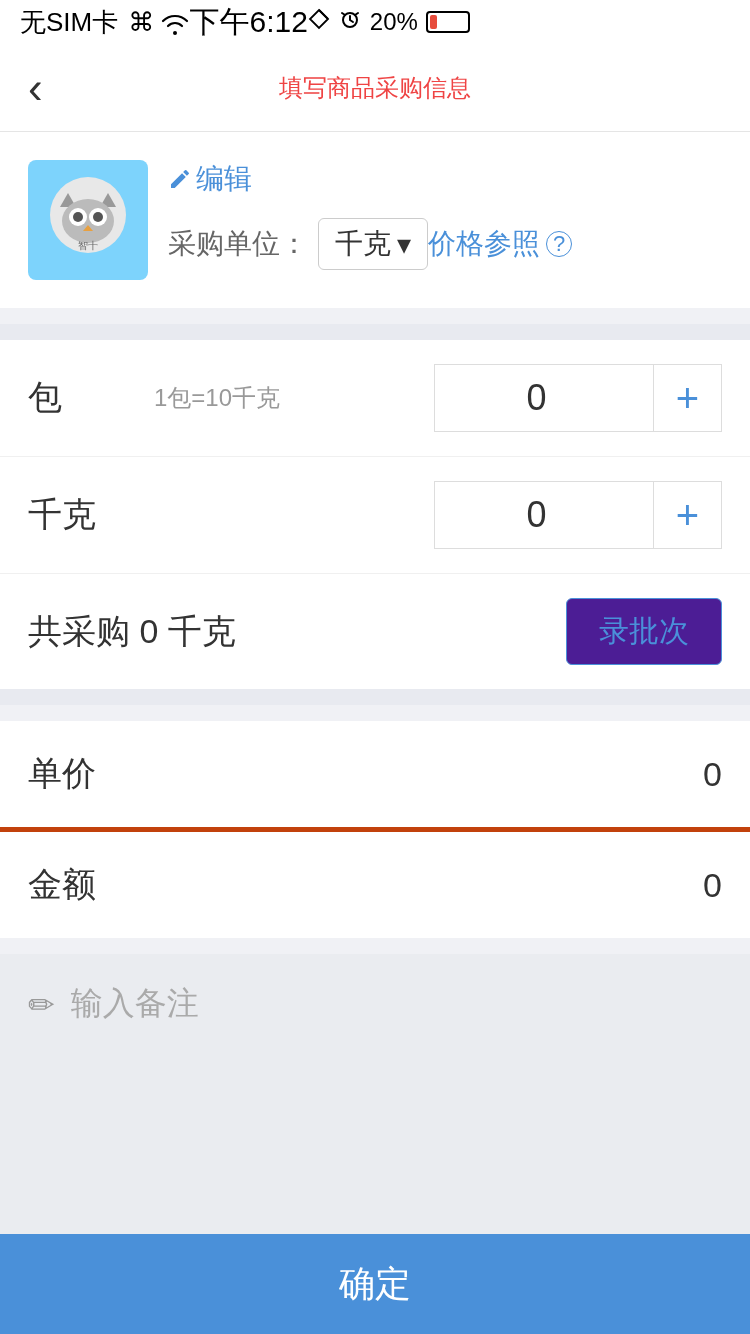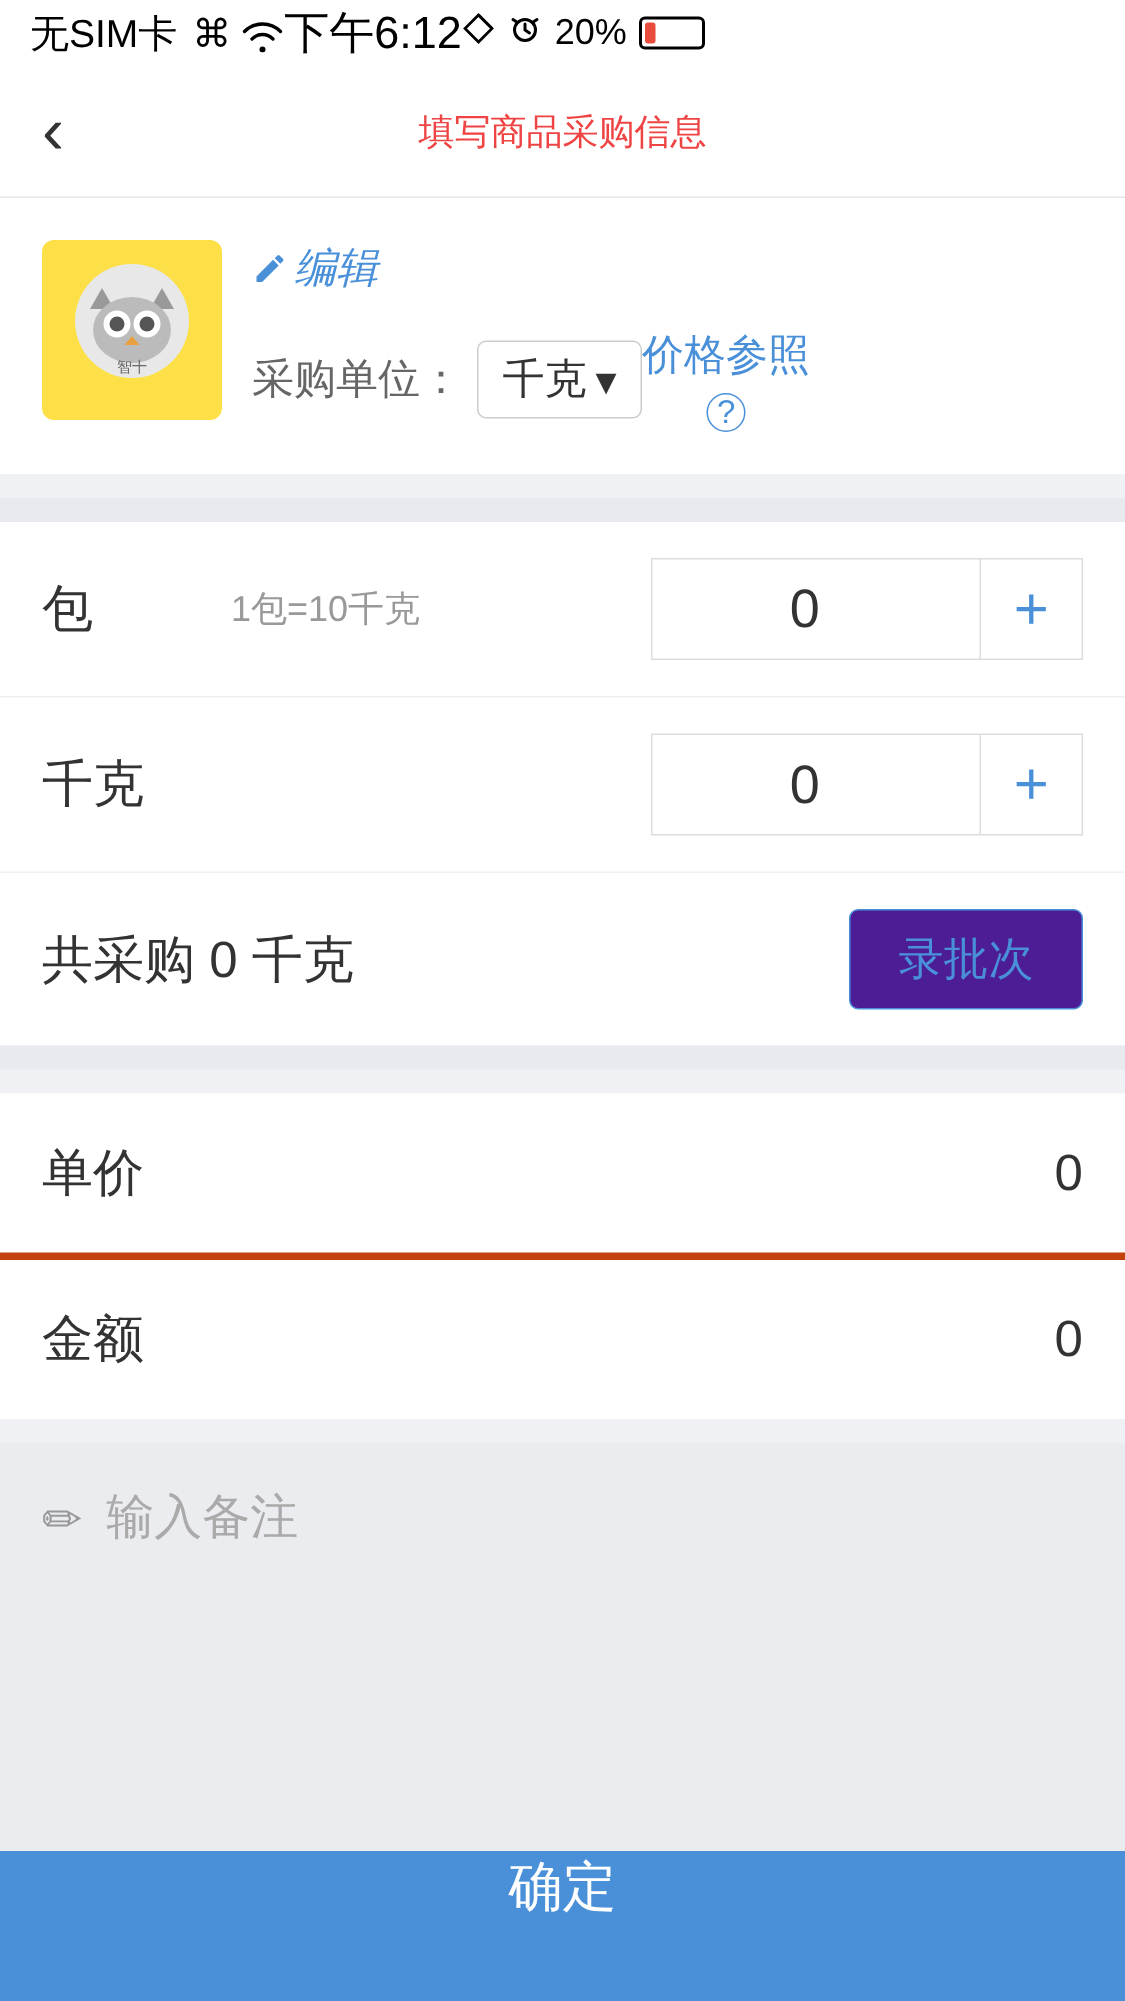--- a/index.html
+++ b/index.html
@@ -92,21 +92,21 @@
       background: #fff;
       padding: 28px;
       display: flex;
       align-items: flex-start;
       gap: 20px;
       margin-bottom: 16px;
     }
     .product-img {
       width: 120px;
       height: 120px;
-      background: #fde047;
+      background: #7dd3fc;
       border-radius: 8px;
       display: flex;
       align-items: center;
       justify-content: center;
       flex-shrink: 0;
     }
     .owl-logo {
       font-size: 48px;
       color: #666;
     }
@@ -123,21 +123,20 @@
       color: #333;
       font-weight: 500;
     }
     .edit-btn {
       color: #4a90d9;
       font-size: 28px;
       display: flex;
       align-items: center;
       gap: 4px;
       cursor: pointer;
-      font-style: italic;
     }
     .purchase-unit-row {
       display: flex;
       align-items: center;
       margin-top: 20px;
     }
     .purchase-unit-left {
       display: flex;
       align-items: center;
       gap: 10px;
@@ -156,21 +155,20 @@
       background: #fff;
       cursor: pointer;
     }
     .price-ref {
       color: #4a90d9;
       font-size: 28px;
       display: flex;
       align-items: center;
       gap: 6px;
       cursor: pointer;
-      flex-direction: column;
     }
 
     
     .section-divider {
       height: 16px;
       background: #e8eaf0;
     }
 
     
     .input-section {
@@ -292,21 +290,21 @@
 
     
     .bottom-bar {
       position: fixed;
       bottom: 0;
       left: 0;
       width: 750px;
       height: 100px;
       background: #4a90d9;
       display: flex;
-      align-items: flex-start;
+      align-items: center;
       justify-content: center;
       cursor: pointer;
     }
     .confirm-btn-text {
       font-size: 36px;
       color: #fff;
       font-weight: 500;
     }
 
     

